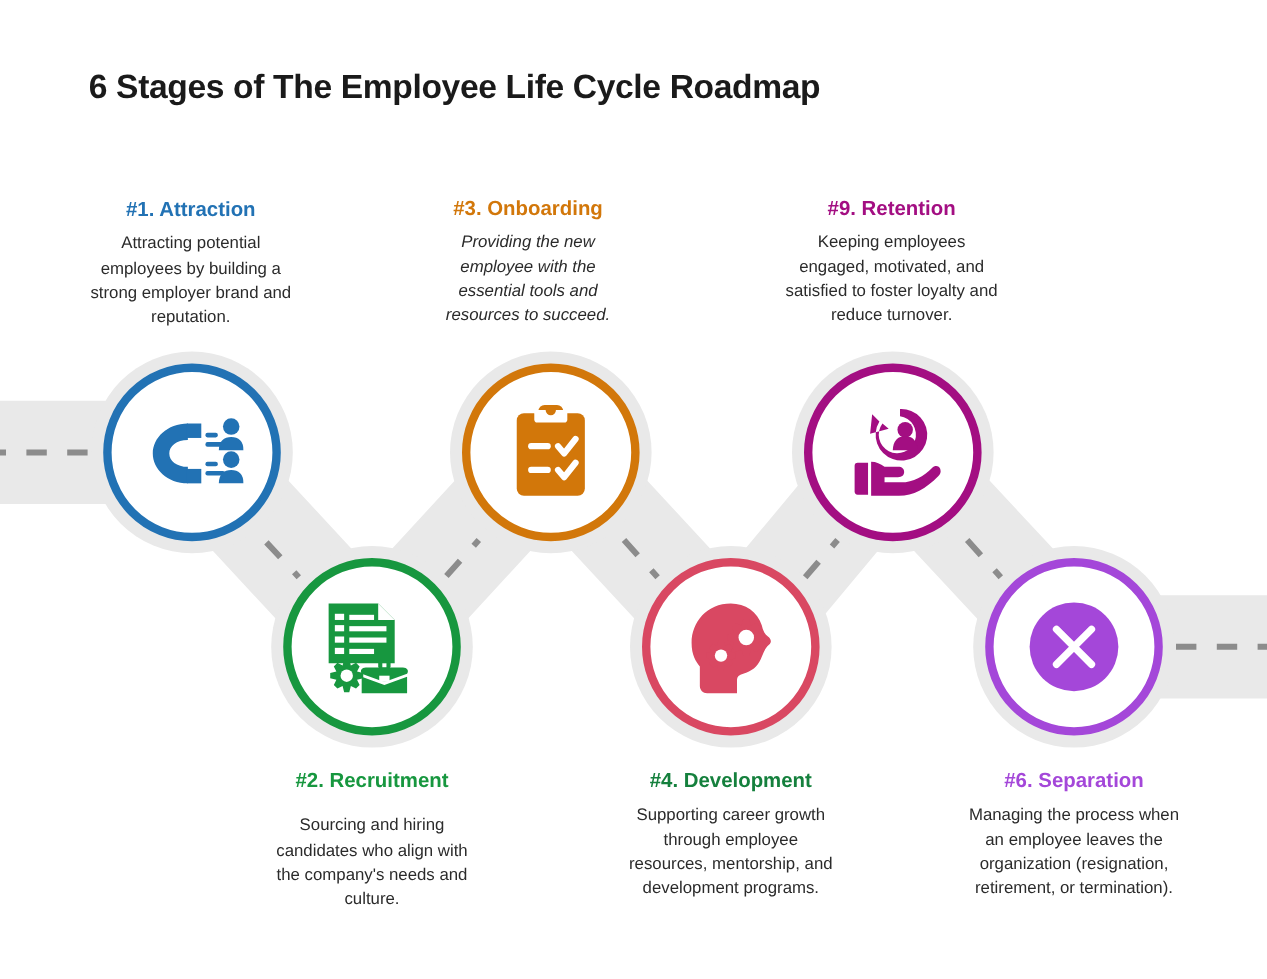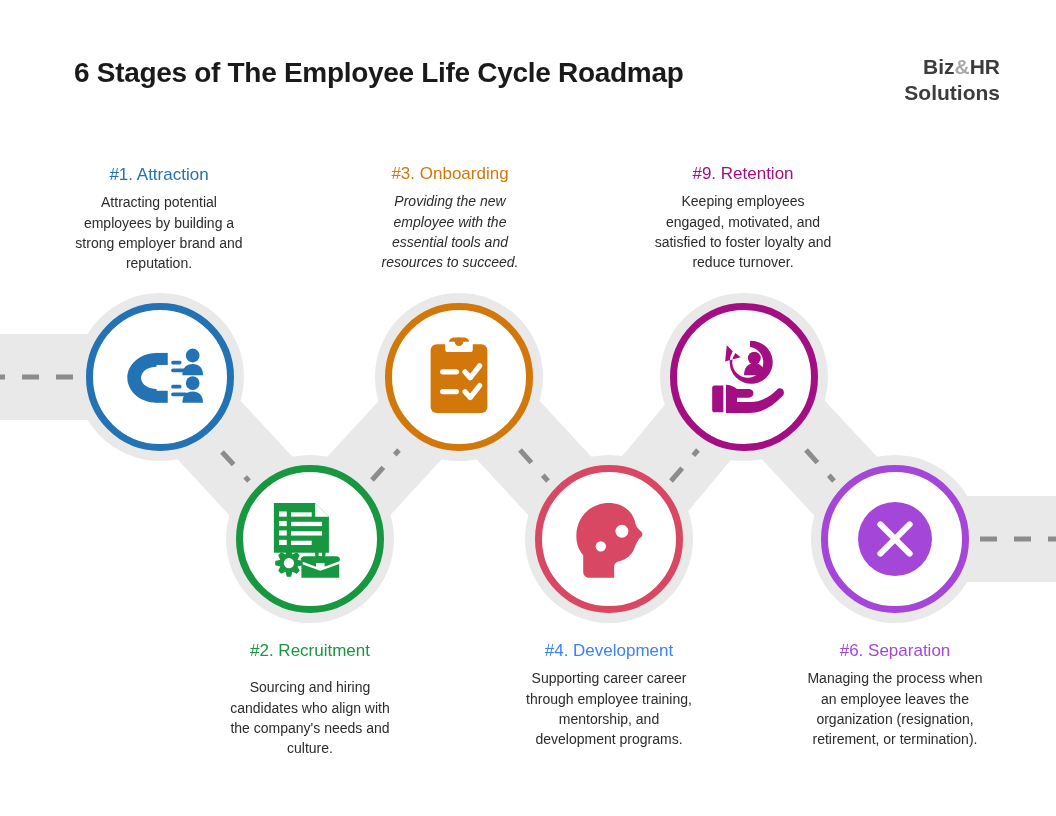--- a/index.html
+++ b/index.html
@@ -76,42 +76,38 @@
   }
 
   
   .stage-text {
     position: absolute;
     width: 210px;
     text-align: center;
   }
   .stage-title {
     font-size: 17px;
-    font-weight: normal;
+    font-weight: bold;
     margin: 0 0 7px 0;
     line-height: 1.2;
   }
   .stage-desc {
     font-size: 14px;
     color: #2b2b2b;
     line-height: 1.45;
     margin: 0;
   }
 </style>
 </head>
 <body>
 
 <div id="infographic">
 
   <div class="page-title">6 Stages of The Employee Life Cycle Roadmap</div>
 
-  <div class="brand">
-    <div><span>Biz</span><span class="amp">&amp;</span><span>HR</span></div>
-    <div>Solutions</div>
-  </div>
 
   <svg class="road-layer" viewBox="0 0 1056 816">
 
     <g>
       <path d="M -20 377 L 160 377 L 310 539 L 459 377 L 609 539 L 744 377 L 895 539 L 1076 539" fill="none" stroke="#e9e9e9" stroke-width="86" stroke-linecap="butt" stroke-linejoin="round"></path>
 
       <circle cx="160" cy="377" r="84" fill="#e9e9e9"></circle>
       <circle cx="310" cy="539" r="84" fill="#e9e9e9"></circle>
       <circle cx="459" cy="377" r="84" fill="#e9e9e9"></circle>
       <circle cx="609" cy="539" r="84" fill="#e9e9e9"></circle>
@@ -183,21 +179,21 @@
         <rect x="57" y="78" width="10" height="6" fill="#ffffff"></rect>
       </g>
     </svg>
   </div>
 
   <div class="stage-text" style="left:205px; top:641px;">
     <div class="stage-title" style="color:#17973F;">#2. Recruitment</div>
     <div class="stage-desc" style="width:165px;margin:16px auto;">Sourcing and hiring candidates who align with the company's needs and culture.</div>
   </div>
 
-  <div class="stage-text" style="left:345px; top:164px;">
+  <div class="stage-text" style="left:335px; top:164px;">
     <div class="stage-title" style="color:#D2770A;">#3. Onboarding</div>
     <div class="stage-desc" style="width:165px;margin:0 auto;font-style:italic;">Providing the new employee with the essential tools and resources to succeed.</div>
   </div>
 
   <div class="node ring" style="left:385px; top:303px; border-color:#D2770A;">
     <svg class="node-icon" viewBox="0 0 100 100" fill="#D2770A">
       <rect x="17" y="12" width="66" height="80" rx="7"></rect>
       <rect x="38" y="4" width="24" height="14" rx="6" fill="#D2770A"></rect>
       <rect x="34" y="9" width="32" height="12" rx="3" fill="#ffffff"></rect>
       <circle cx="50" cy="9" r="5" fill="#D2770A"></circle>
@@ -221,22 +217,22 @@
       <g>
         <path d="M38 44 L43 44 L44.2 49 L48.5 47 L52 50.5 L50 54.8 L55 56 L55 61 L50 62.2 L52 66.5 L48.5 70 L44.2 68 L43 73 L38 73 L36.8 68 L32.5 70 L29 66.5 L31 62.2 L26 61 L26 56 L31 54.8 L29 50.5 L32.5 47 L36.8 49 Z"></path>
         <circle cx="40.5" cy="58.5" r="6" fill="#ffffff"></circle>
       </g>
 
       <path d="M84 52 C88 55 90 61 87 66 L80 66 C82 60 82 56 84 52 Z" fill="#ffffff"></path>
     </svg>
   </div>
 
   <div class="stage-text" style="left:504px; top:641px;">
-    <div class="stage-title" style="color:#3b82f6;">#4. Development</div>
-    <div class="stage-desc" style="width:172px;margin:0 auto;">Supporting career career through employee training, mentorship, and development programs.</div>
+    <div class="stage-title" style="color:#15803d;">#4. Development</div>
+    <div class="stage-desc" style="width:172px;margin:0 auto;">Supporting career growth through employee resources, mentorship, and development programs.</div>
   </div>
 
   <div class="stage-text" style="left:638px; top:164px;">
     <div class="stage-title" style="color:#A30E82;">#9. Retention</div>
     <div class="stage-desc" style="width:185px;margin:5px auto;">Keeping employees engaged, motivated, and satisfied to foster loyalty and reduce turnover.</div>
   </div>
 
   <div class="node ring" style="left:670px; top:303px; border-color:#A30E82;">
     <svg class="node-icon" viewBox="0 0 100 100" fill="#A30E82">
 

